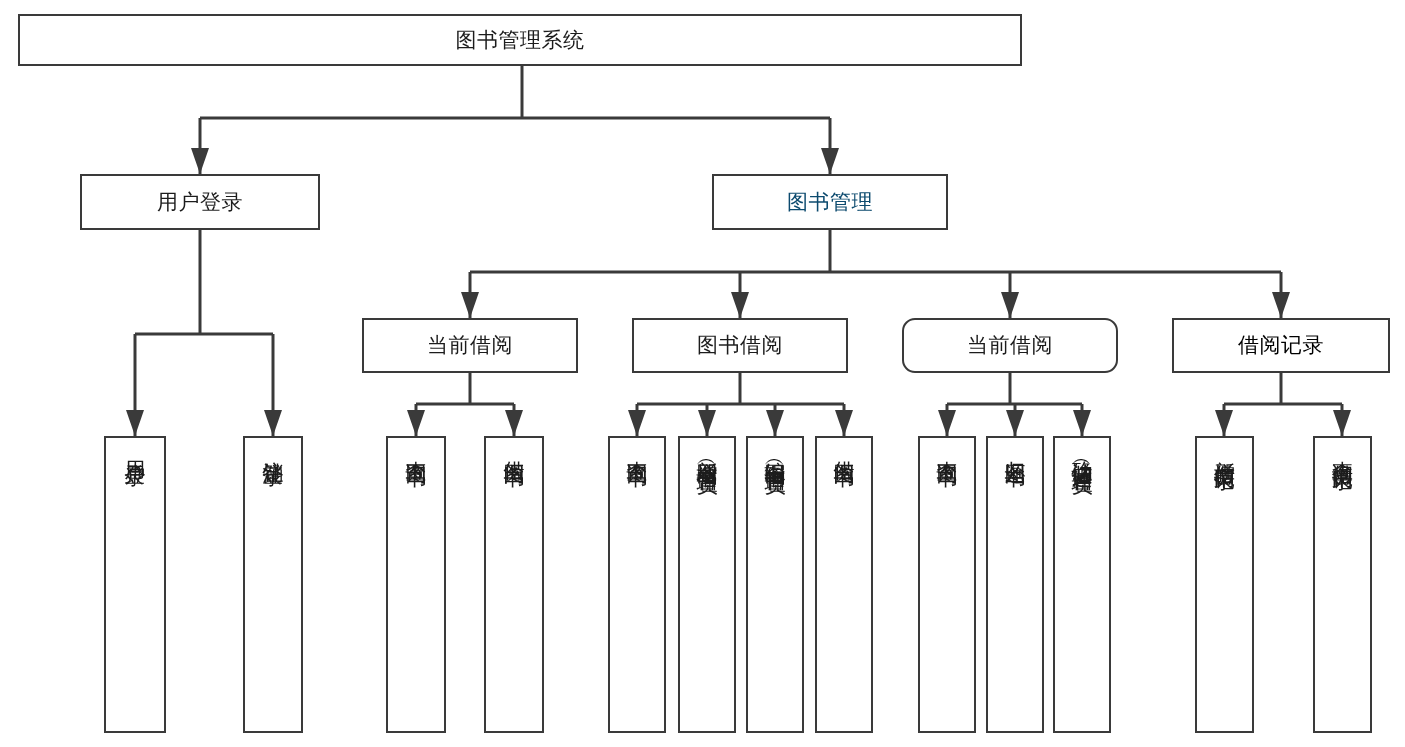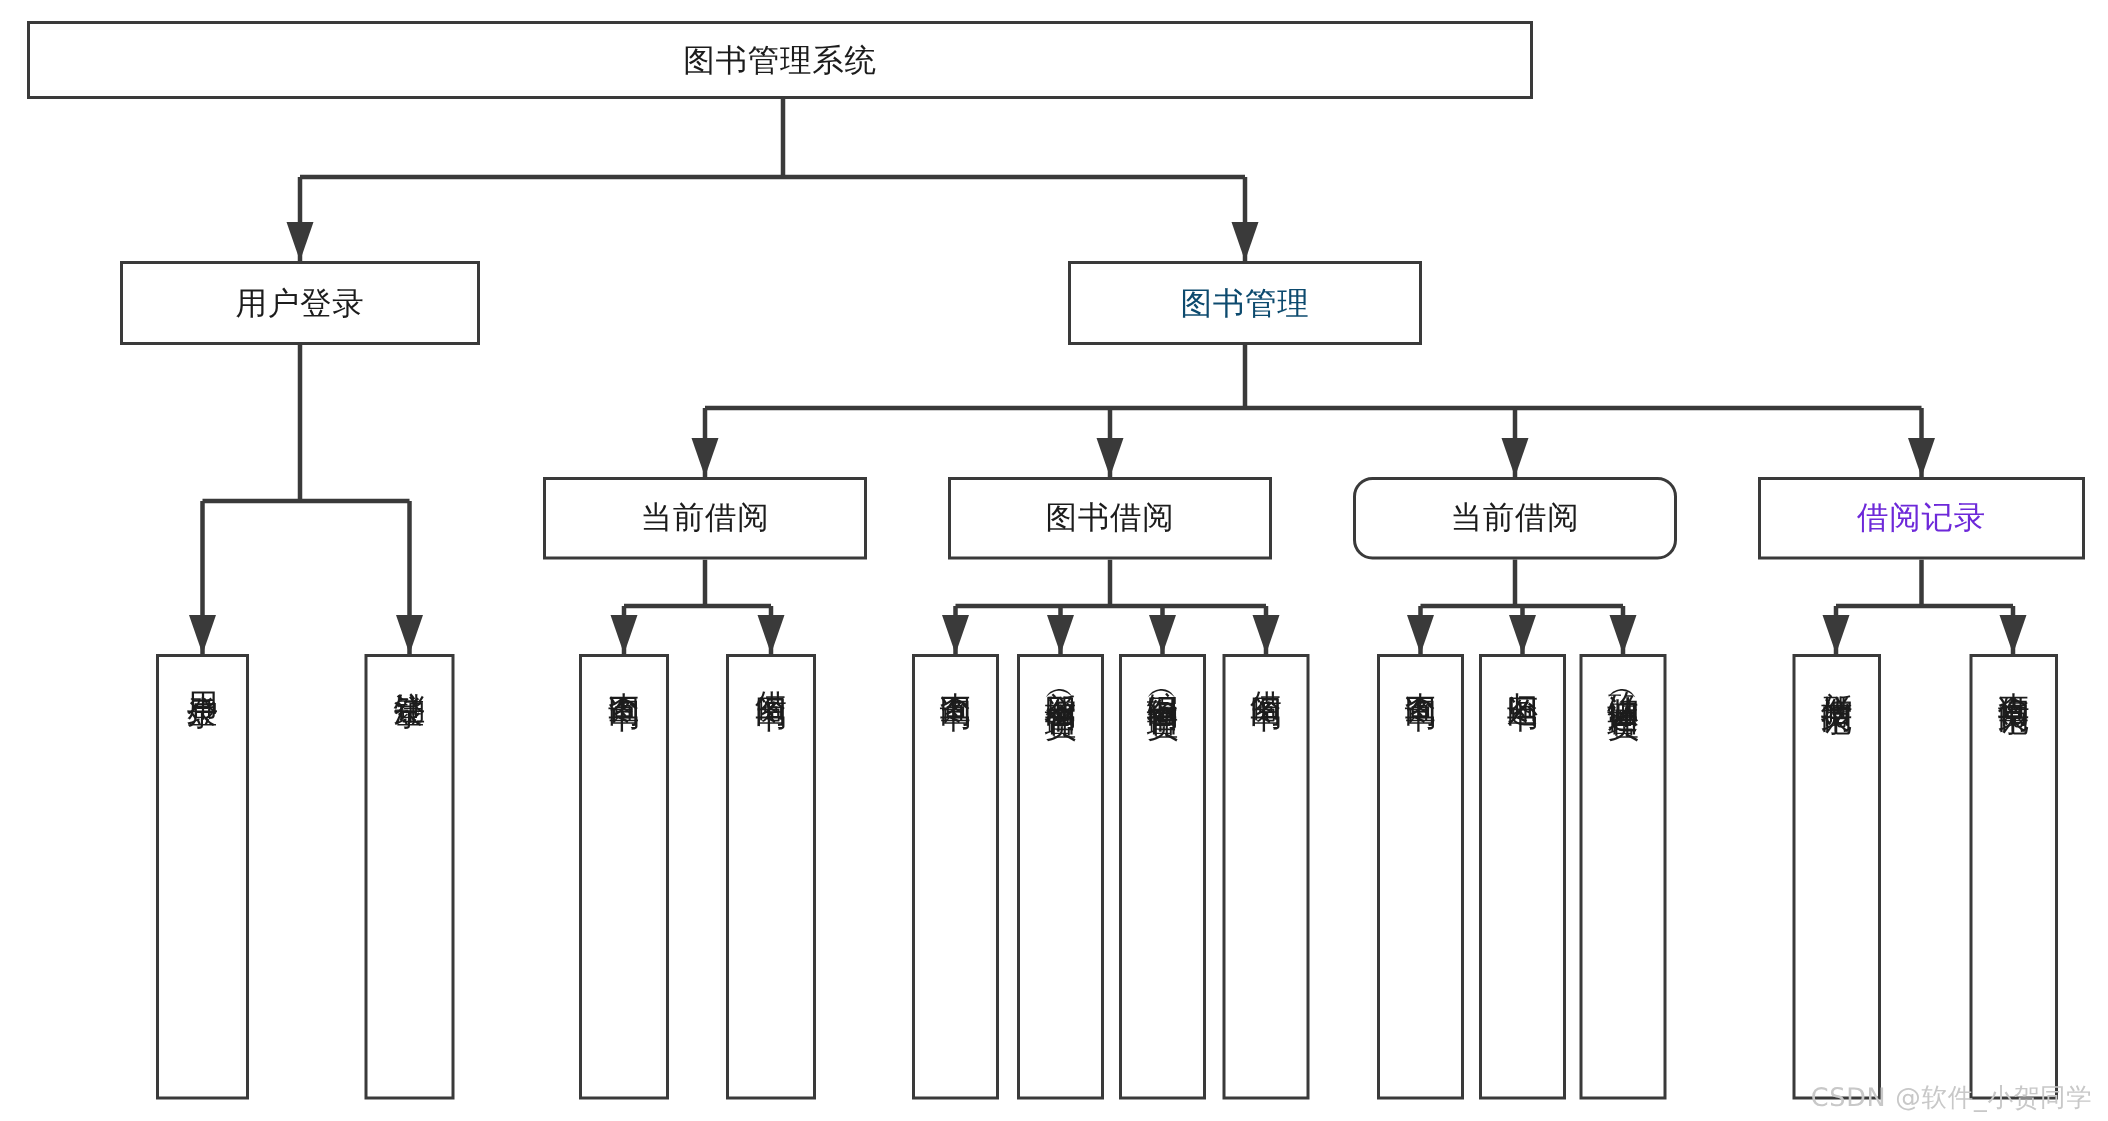--- a/index.html
+++ b/index.html
@@ -137,21 +137,21 @@
       </div>
       <div class="node horizontal" style="left: 362px; top: 318px; width: 216px; height: 55px; border-color: rgb(58, 58, 58); color: rgb(28, 28, 28);">
         <span class="node-label">当前借阅</span>
       </div>
       <div class="node horizontal" style="left: 632px; top: 318px; width: 216px; height: 55px; border-color: rgb(58, 58, 58); color: rgb(28, 28, 28); align-items: center;">
         <span class="node-label">图书借阅</span>
       </div>
       <div class="node horizontal" style="left: 902px; top: 318px; width: 216px; height: 55px; border-color: rgb(58, 58, 58); color: rgb(28, 28, 28); border-radius: 13px;">
         <span class="node-label">当前借阅</span>
       </div>
-      <div class="node horizontal" style="left: 1172px; top: 318px; width: 218px; height: 55px; border-color: rgb(58, 58, 58); color: #6d28d9;">
+      <div class="node horizontal" style="left: 1172px; top: 318px; width: 218px; height: 55px; border-color: rgb(58, 58, 58); color: #000000;">
         <span class="node-label">借阅记录</span>
       </div>
       <div class="node vertical" style="left: 104px; top: 436px; width: 62px; height: 297px; border-color: rgb(58, 58, 58); color: rgb(28, 28, 28);">
         <span class="node-label">用户登录</span>
       </div>
       <div class="node vertical" style="left: 243px; top: 436px; width: 60px; height: 297px; border-color: rgb(58, 58, 58); color: rgb(28, 28, 28);">
         <span class="node-label">注销登录</span>
       </div>
       <div class="node vertical" style="left: 386px; top: 436px; width: 60px; height: 297px; border-color: rgb(58, 58, 58); color: rgb(28, 28, 28);">
         <span class="node-label">查询图书</span>
@@ -180,14 +180,13 @@
       <div class="node vertical" style="left: 1053px; top: 436px; width: 58px; height: 297px; border-color: rgb(58, 58, 58); color: rgb(28, 28, 28);">
         <span class="node-label">确认归还（管理员）</span>
       </div>
       <div class="node vertical" style="left: 1195px; top: 436px; width: 59px; height: 297px; border-color: rgb(58, 58, 58); color: rgb(28, 28, 28);">
         <span class="node-label">新增借阅记录</span>
       </div>
       <div class="node vertical" style="left: 1313px; top: 436px; width: 59px; height: 297px; border-color: rgb(58, 58, 58); color: rgb(28, 28, 28);">
         <span class="node-label">查询借阅记录</span>
       </div>
     </div>
-  <div class="watermark">CSDN @软件_小贺同学</div>
 </div>
 
 </body></html>

